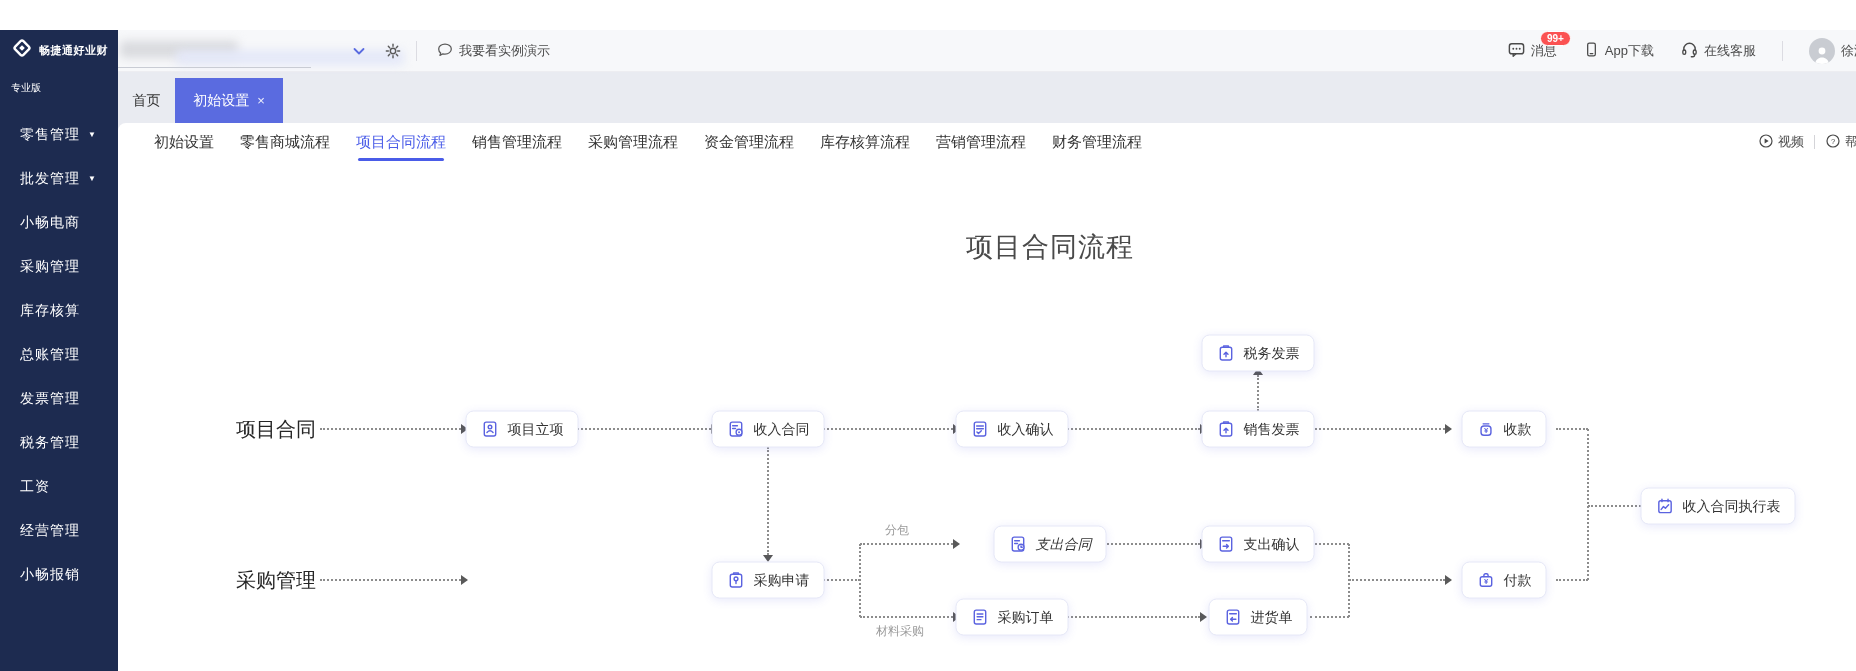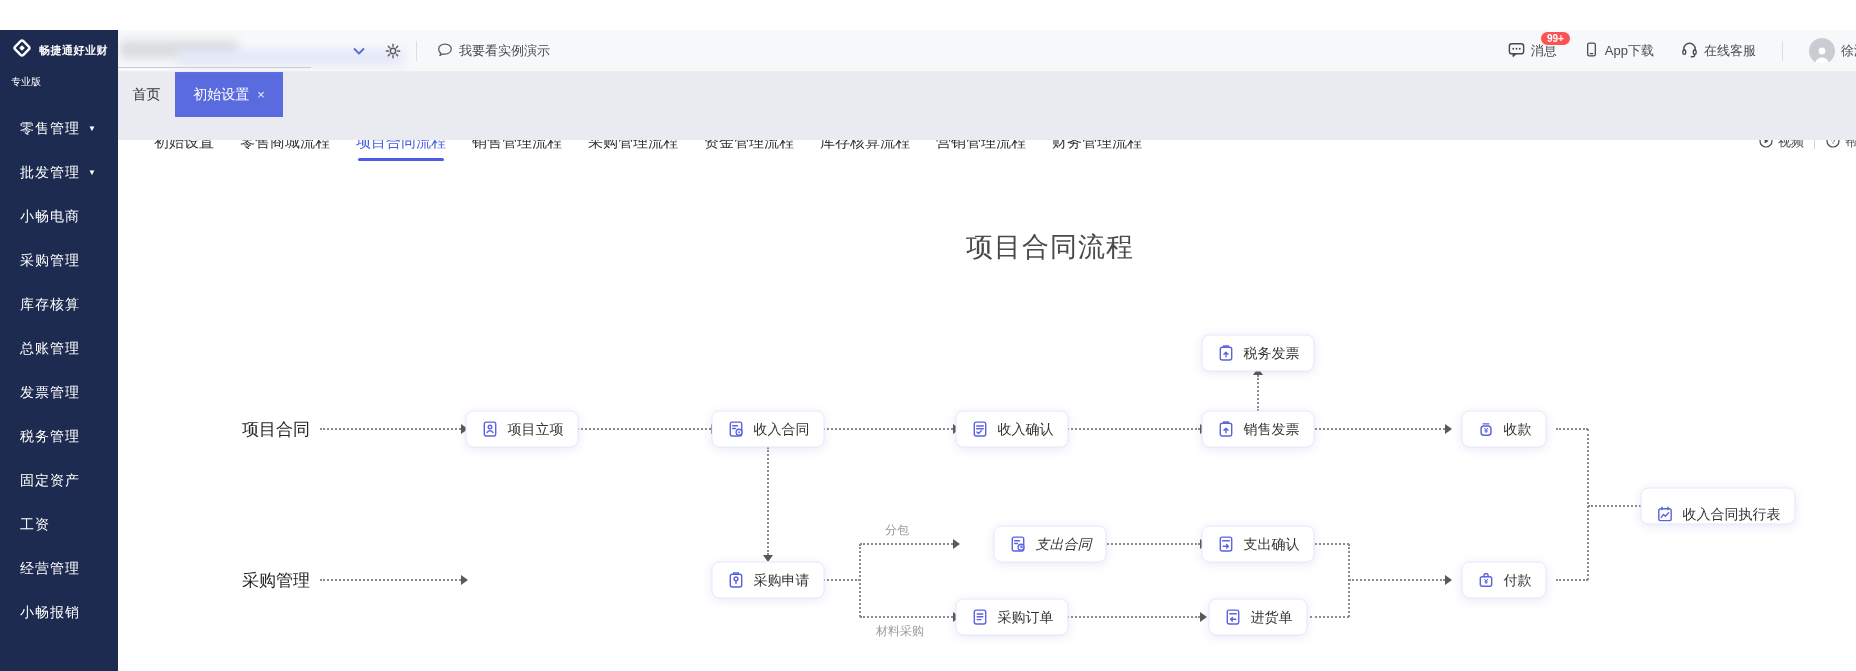--- a/index.html
+++ b/index.html
@@ -6,21 +6,21 @@
   html,body { background:#fff; }
   .page { position:relative; width:1856px; height:671px; overflow:hidden;
           background:#fff; font-family:"Liberation Sans", sans-serif; }
 
   
   .sidebar { position:absolute; left:0; top:30px; width:118px; bottom:0;
              background:#1d2b50; color:#fff; z-index:5; }
   .logo-block { padding:6px 6px 0 10px; }
   .logo-row { display:flex; align-items:center; gap:5px; }
   .brand-name { font-size:11px; font-weight:bold; white-space:nowrap; letter-spacing:.5px; }
-  .edition { font-size:10px; margin-top:11px; padding-left:1px; }
+  .edition { font-size:10px; margin-top:17px; padding-left:1px; }
   .menu { margin-top:17px; }
   .menu-item { height:44px; line-height:44px; padding-left:20px; font-size:14px;
                letter-spacing:1px; cursor:pointer; white-space:nowrap; }
   .menu-item .caret { font-size:8px; margin-left:8px; vertical-align:2px; display:inline-block; }
 
   
   .topbar { position:absolute; left:118px; right:0; top:30px; height:42px;
             background:#f7f8fa; border-bottom:1px solid #ededf1; z-index:4; }
   .blur1 { position:absolute; left:2px; top:11px; width:118px; height:17px;
            background:#d9dade; filter:blur(5px); border-radius:4px; }
@@ -36,22 +36,22 @@
                     font-size:13px; color:#4a4a4a; cursor:pointer; white-space:nowrap; }
   .badge { position:absolute; top:-9px; right:-14px; background:#fb5252; color:#fff;
            font-size:10px; font-weight:bold; line-height:13px; padding:0 6px;
            border-radius:8px; border:1px solid #fff; }
   .user { display:flex; align-items:center; gap:6px; }
   .avatar { width:26px; height:26px; border-radius:50%; background:#c9ccd2;
             display:flex; align-items:flex-end; justify-content:center; overflow:hidden; }
   .user-name { font-size:13px; color:#4a4a4a; max-width:15px; overflow:hidden; white-space:nowrap; }
 
   
-  .tabstrip { position:absolute; left:118px; right:0; top:72px; height:68px;
-              background:#e9ebf1; display:flex; align-items:flex-start; z-index:3; }
+  .tabstrip { position:absolute; left:118px; right:0; top:72px; height:51px;
+              background:#e9ebf1; display:flex; align-items:flex-end; z-index:3; }
   .tab { height:45px; display:flex; align-items:center; justify-content:center;
          font-size:14px; cursor:pointer; }
   .tab-home { width:57px; color:#333; }
   .tab-active { min-width:108px; background:#5a6be0; color:#fff; gap:8px; padding:0 14px; }
   .tab-close { font-size:13px; opacity:.9; cursor:pointer; }
   .corner-bg { position:absolute; left:118px; top:123px; width:16px; height:16px; background:#e9ebf1; z-index:1; }
 
   
   .content { position:absolute; left:118px; right:0; top:123px; bottom:0;
              background:#fff; border-top-left-radius:8px; z-index:2; }
@@ -70,21 +70,21 @@
   .flow-title { position:absolute; left:932px; top:106px; transform:translateX(-50%);
                 font-size:27px; color:#4a4a4a; letter-spacing:1px; white-space:nowrap; }
 
   
   .flow { position:absolute; inset:0; }
   .node { position:absolute; transform:translate(-50%,-50%); height:37px;
           display:flex; align-items:center; gap:8px; padding:0 14px;
           background:#fff; border:1px solid #e6e8f7; border-radius:8px;
           box-shadow:0 2px 10px rgba(93,101,224,.14); font-size:14px; color:#333;
           cursor:pointer; white-space:nowrap; z-index:2; }
-  .row-label { position:absolute; transform:translate(-50%,-50%); font-size:17px;
+  .row-label { position:absolute; transform:translate(-50%,-50%); font-size:20px;
                color:#262626; font-weight:500; white-space:nowrap; }
   .edge-label { position:absolute; transform:translate(-50%,-50%); font-size:12px;
                 color:#9a9a9a; white-space:nowrap; }
   .conn-h { position:absolute; height:0; border-top:2px dotted #8c8c8c; }
   .conn-v { position:absolute; width:0; border-left:2px dotted #8c8c8c; }
   .arr { position:absolute; width:0; height:0; border:5px solid transparent; }
   .arr-r { border-left:7px solid #595959; border-right:none; }
   .arr-u { border-bottom:7px solid #595959; border-top:none; }
   .arr-d { border-top:7px solid #595959; border-bottom:none; }
 </style>
@@ -108,21 +108,20 @@
     </div>
     <div class="menu" id="sidebar-menu">
         <div class="menu-item">零售管理<span class="caret">▼</span></div>
         <div class="menu-item">批发管理<span class="caret">▼</span></div>
         <div class="menu-item">小畅电商</div>
         <div class="menu-item">采购管理</div>
         <div class="menu-item">库存核算</div>
         <div class="menu-item">总账管理</div>
         <div class="menu-item">发票管理</div>
         <div class="menu-item">税务管理</div>
-        <div class="menu-item">固定资产</div>
         <div class="menu-item">工资</div>
         <div class="menu-item">经营管理</div>
         <div class="menu-item">小畅报销</div>
       </div>
   </div>
 
   <div class="topbar">
     <div class="blur1"></div>
     <div class="blur2"></div>
     <div class="search-underline"></div>
@@ -394,21 +393,21 @@
         <div class="node" style="left: 1386px; top: 457px;">
           <span style="display: flex;">
             <svg width="19" height="19" viewBox="0 0 20 20">
               <rect x="4" y="6.5" width="12" height="10" rx="2" style="fill:none;stroke:#5b63e0;stroke-width:1.5;stroke-linecap:round;stroke-linejoin:round"></rect>
               <path d="M7.8 6.3V5a1.6 1.6 0 0 1 1.6-1.6h1.2A1.6 1.6 0 0 1 12.2 5v1.3" style="fill:none;stroke:#5b63e0;stroke-width:1.5;stroke-linecap:round;stroke-linejoin:round"></path>
               <text x="10" y="14.6" font-size="8" text-anchor="middle" fill="#5b63e0" font-weight="bold" font-family="Liberation Sans, sans-serif">¥</text>
             </svg>
           </span>
           <span>付款</span>
         </div>
-        <div class="node" style="left: 1600px; top: 383px; align-items: flex-end;">
+        <div class="node" style="left: 1600px; top: 383px;">
           <span style="display: flex;">
             <svg width="19" height="19" viewBox="0 0 20 20">
               <rect x="3.5" y="4.5" width="13" height="12.5" rx="2" style="fill:none;stroke:#5b63e0;stroke-width:1.5;stroke-linecap:round;stroke-linejoin:round"></rect>
               <path d="M6.8 2.8v2.6M13.2 2.8v2.6" style="fill:none;stroke:#5b63e0;stroke-width:1.5;stroke-linecap:round;stroke-linejoin:round"></path>
               <path d="M6 13.6l2.4-3 2 1.8 3.4-3.6" style="fill:none;stroke:#5b63e0;stroke-width:1.5;stroke-linecap:round;stroke-linejoin:round"></path>
             </svg>
           </span>
           <span>收入合同执行表</span>
         </div>
         <div class="row-label" style="left: 158px; top: 306px;">项目合同</div>

